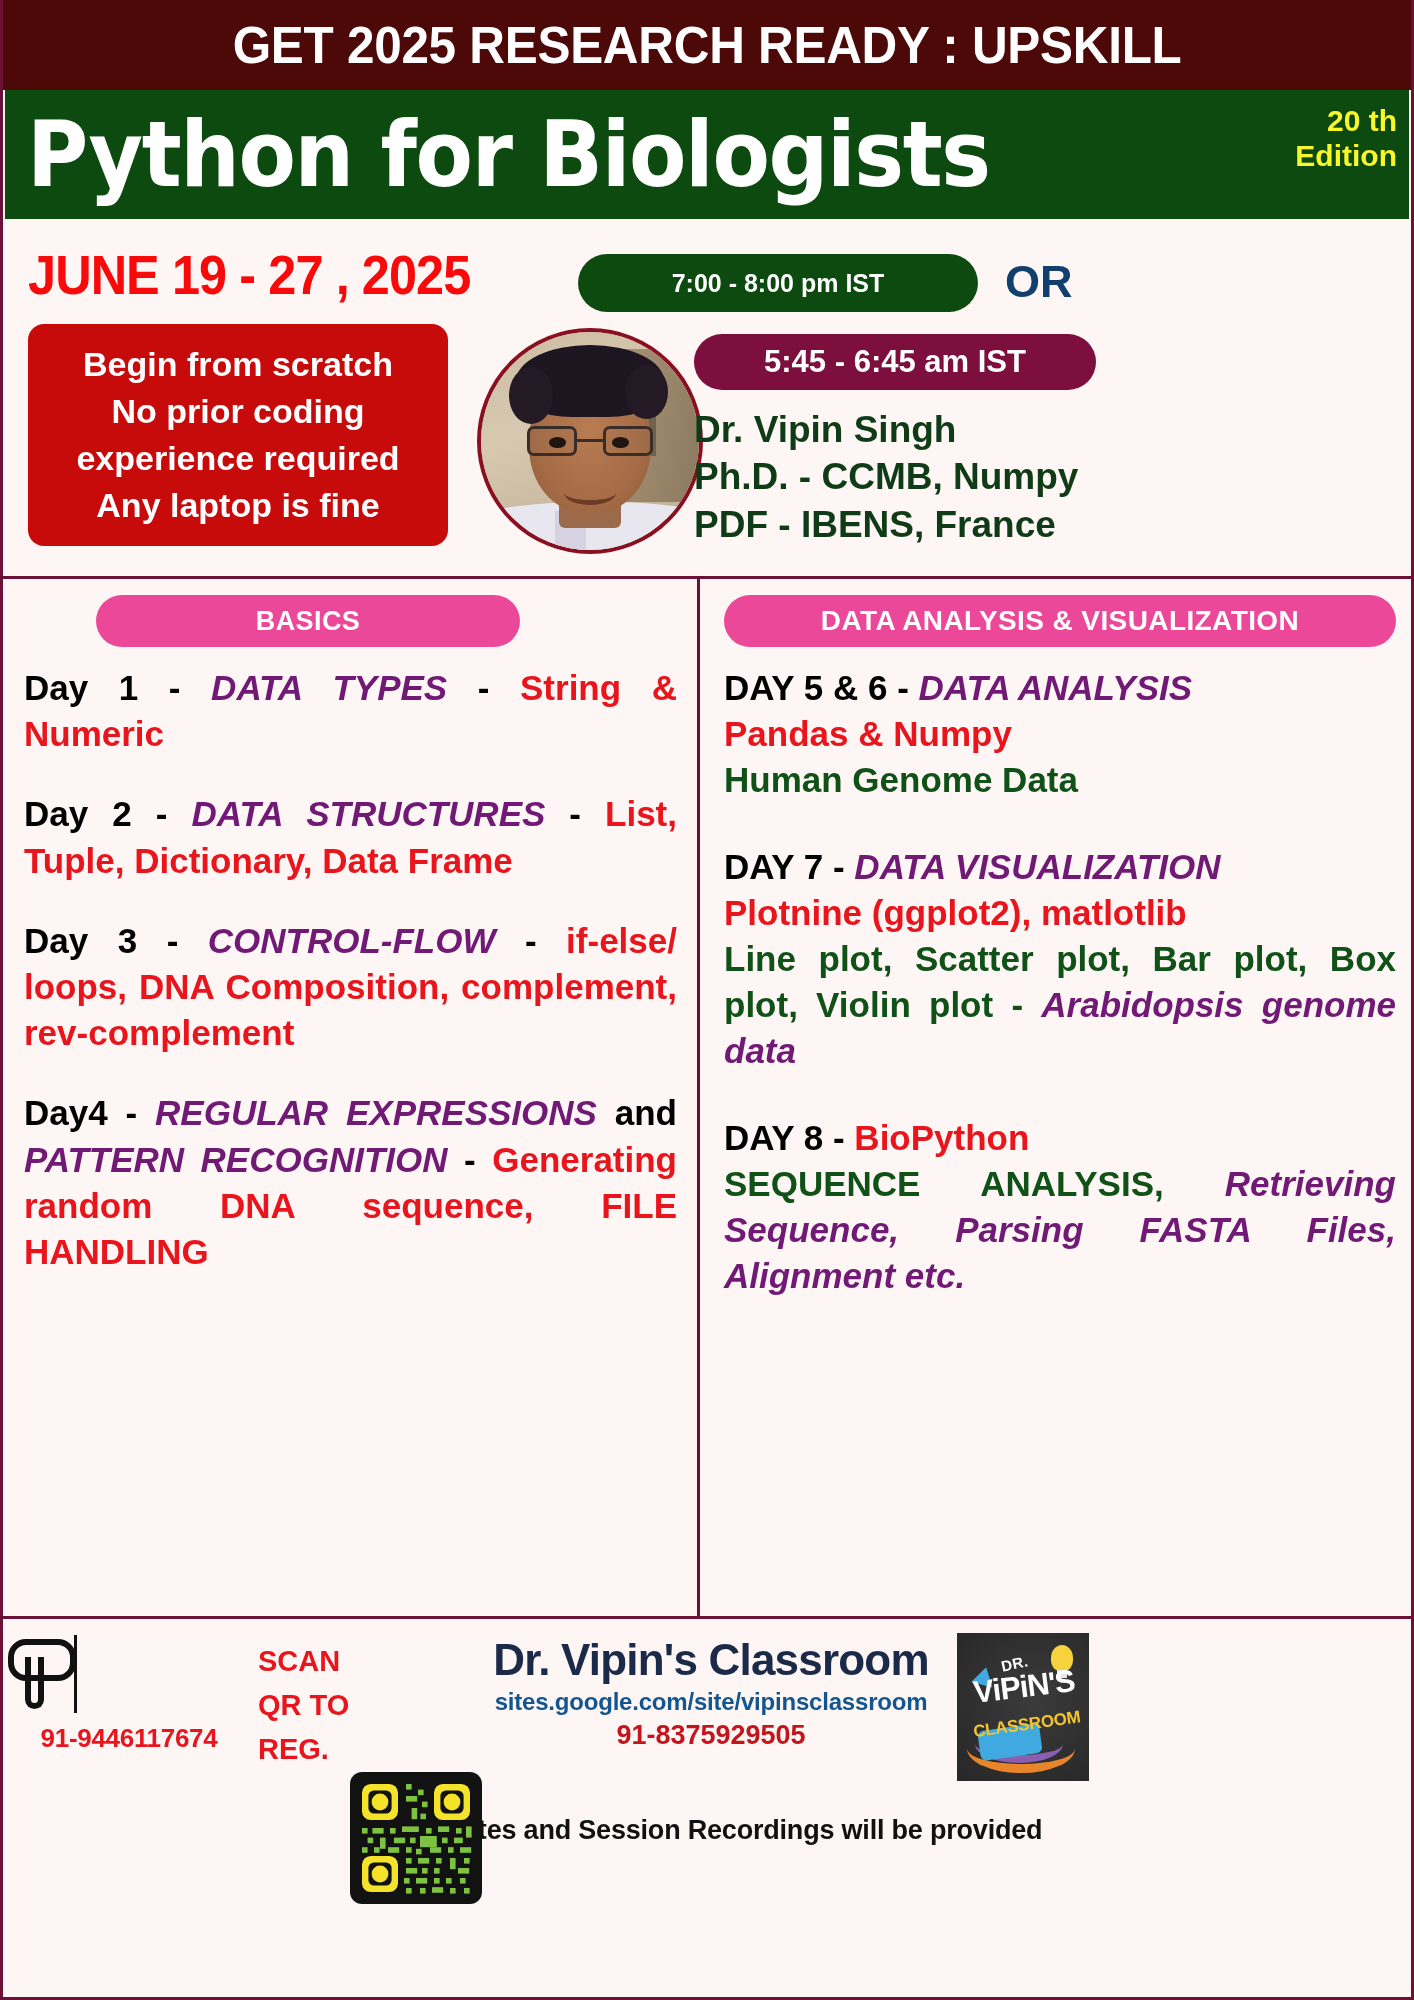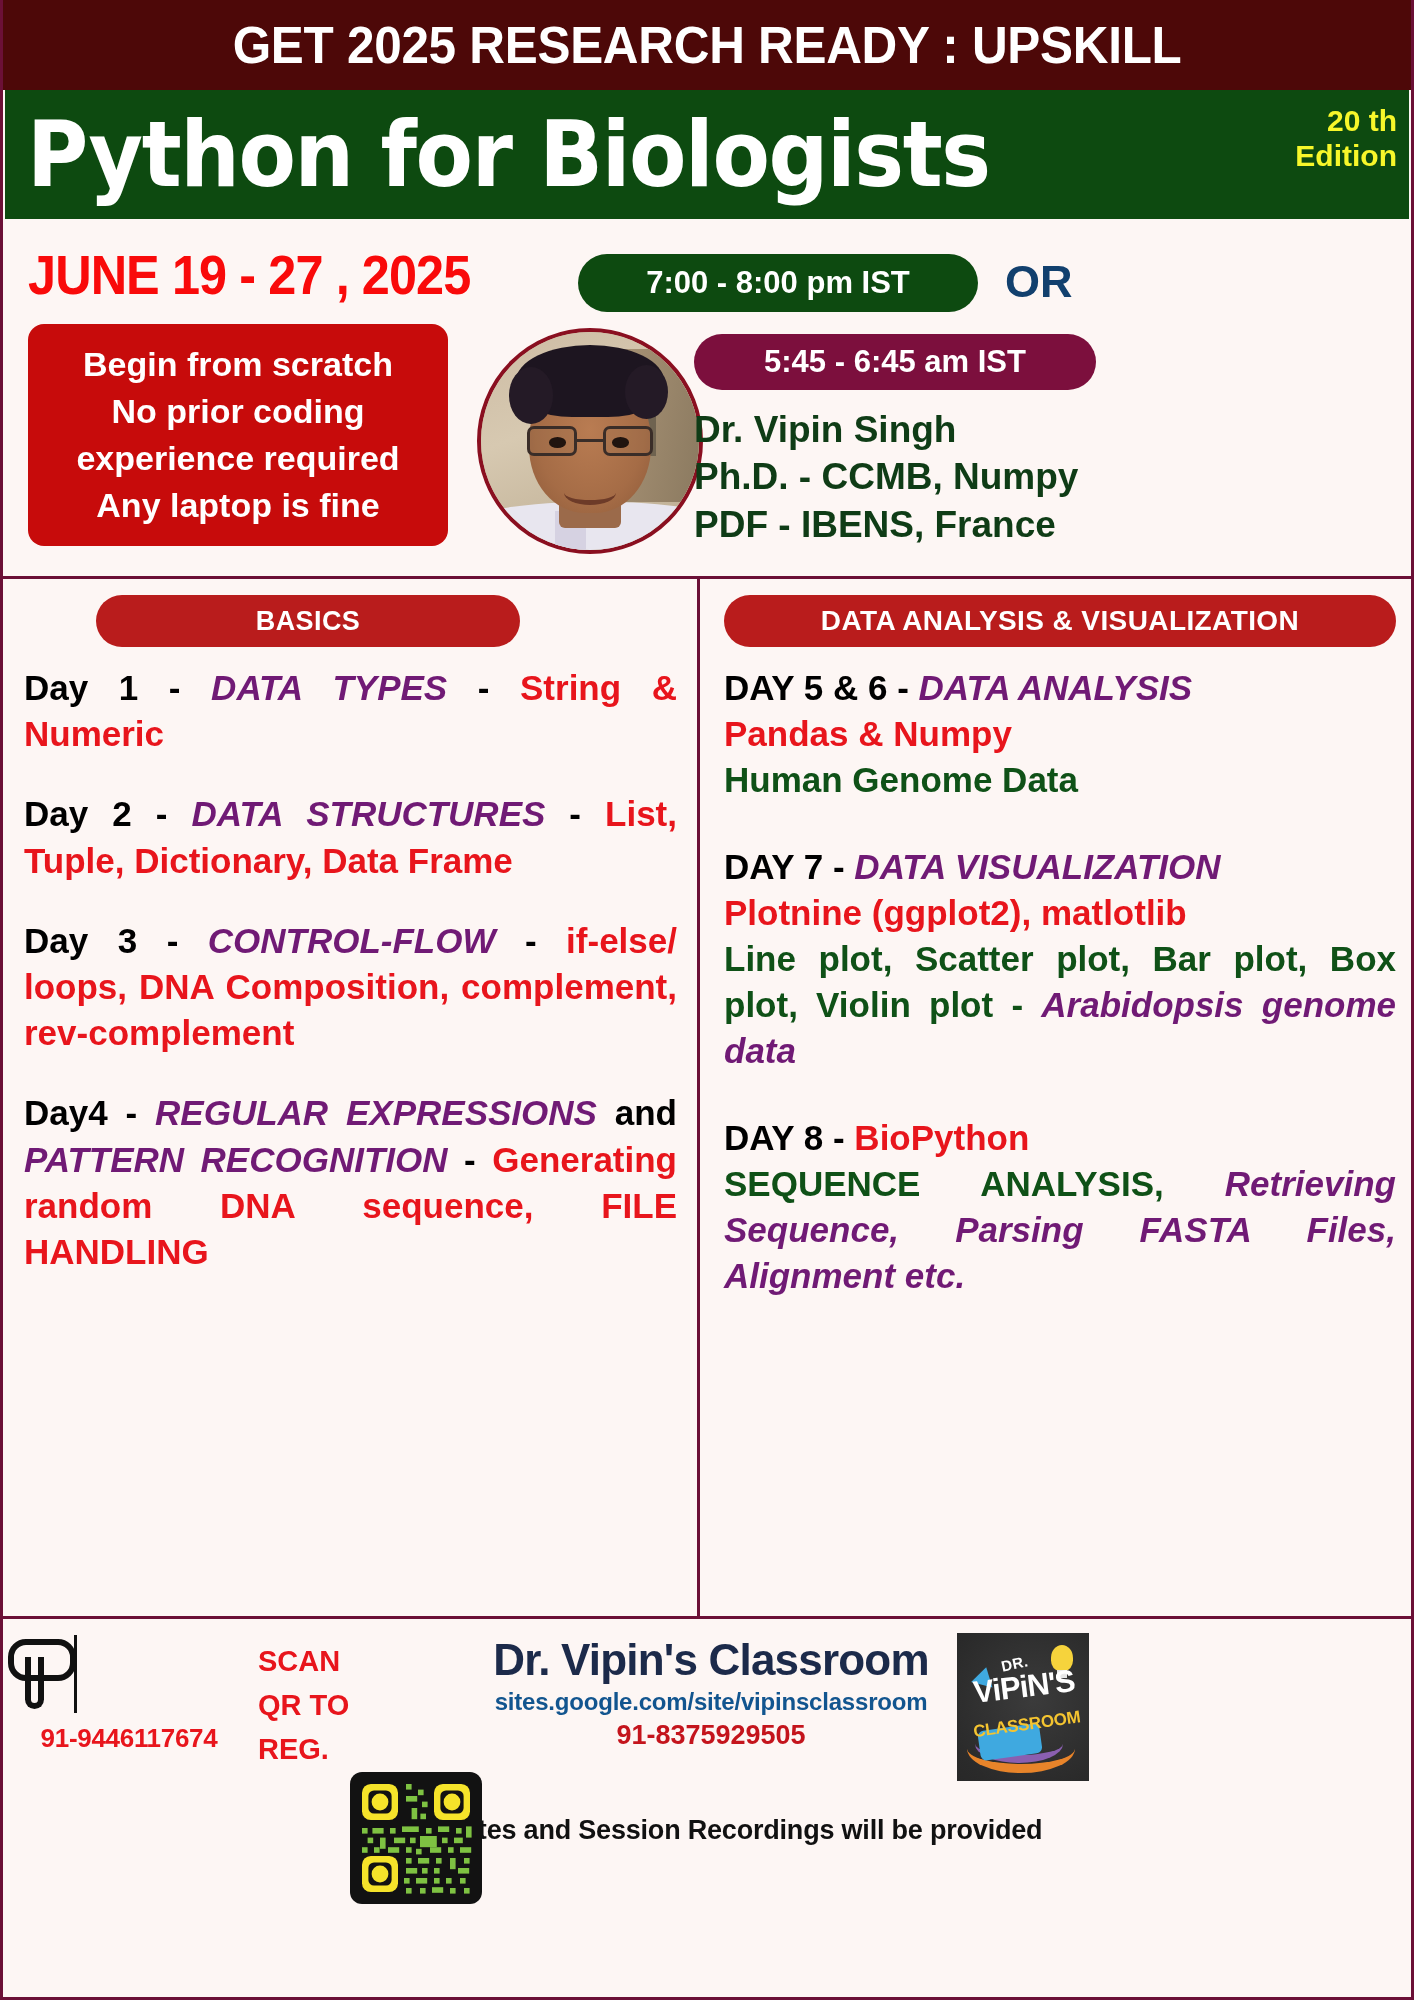--- a/index.html
+++ b/index.html
@@ -110,21 +110,21 @@
   }
   .time-pill-green {
     position: absolute;
     left: 578px;
     top: 30px;
     width: 400px;
     height: 58px;
     background: #0d4a10;
     border-radius: 30px;
     color: #ffffff;
-    font-size: 31px;
+    font-size: 25px;
     font-weight: bold;
     display: flex;
     align-items: center;
     justify-content: center;
   }
   .or-text {
     position: absolute;
     left: 1005px;
     top: 32px;
     color: #12406e;
@@ -275,21 +275,21 @@
   .col.left {
     width: 700px;
     border-right: 3px solid #6b1036;
   }
   .col.right {
     width: 714px;
     padding-left: 24px;
     padding-right: 18px;
   }
   .col-header {
-    background: #b91c1c;
+    background: #ec4899;
     color: #ffffff;
     border-radius: 34px;
     height: 52px;
     display: flex;
     align-items: center;
     justify-content: center;
     font-size: 27px;
     font-weight: bold;
     letter-spacing: 0.4px;
     margin-bottom: 18px;

